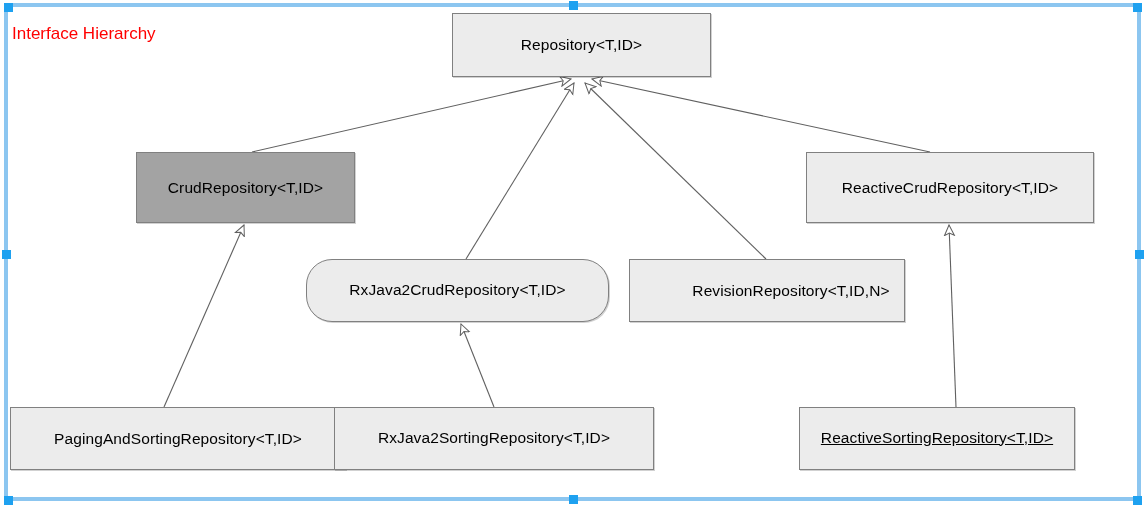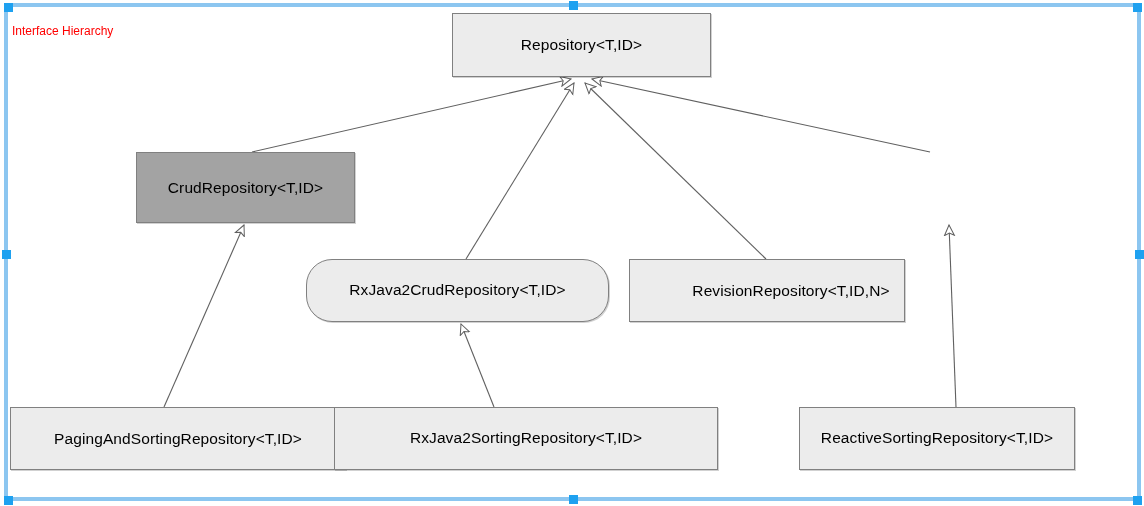--- a/index.html
+++ b/index.html
@@ -28,21 +28,21 @@
   .node span{white-space:nowrap;}
   .sp{ 
       background-repeat:repeat-x;background-position:0 100%;
       background-size:4px 3px;padding-bottom:2px;
       background-image:linear-gradient(45deg,transparent 45%,#e03030 45%,#e03030 55%,transparent 55%),
                        linear-gradient(-45deg,transparent 45%,#e03030 45%,#e03030 55%,transparent 55%);
       background-size:4px 3px,4px 3px;
       background-position:0 100%,2px 100%;}
 
   .title{position:absolute;left:12px;top:24px;color:#ff0000;
-         font-size:12px;white-space:nowrap;}
+         font-size:17px;white-space:nowrap;}
 </style>
 </head>
 <body>
 
 <div id="canvas">
 
   <svg id="edges" viewBox="0 0 1144 506" xmlns="http://www.w3.org/2000/svg">
     <defs>
       <marker id="hollow-tri" markerWidth="13" markerHeight="13" refX="11" refY="6.5" orient="auto" markerUnits="userSpaceOnUse">
         <path d="M 11 6.5 L 0.5 1.5 L 3 6.5 L 0.5 11.5 Z" fill="#ffffff" stroke="#606060" stroke-width="1"></path>
@@ -67,33 +67,36 @@
   </svg>
 
   <div class="title" style="color: rgb(255, 0, 0);">Interface Hierarchy</div>
 
   <div class="node" id="n0" style="left: 452px; top: 13px; width: 259px; height: 64px; background: rgb(236, 236, 236); border-color: rgb(128, 128, 128);">
     <span>Repository&lt;T,ID&gt;</span>
   </div>
   <div class="node" id="n1" style="left: 136px; top: 152px; width: 219px; height: 71px; background: #a3a3a3; border-color: rgb(128, 128, 128);">
     <span>CrudRepository&lt;T,ID&gt;</span>
   </div>
+  <div class="node" id="n2" style="left: 806px; top: 152px; width: 288px; height: 71px; background: rgb(236, 236, 236); border-color: rgb(128, 128, 128);">
+    <span>ReactiveCrudRepository&lt;T,ID&gt;</span>
+  </div>
   <div class="node" id="n3" style="left: 306px; top: 259px; width: 303px; height: 63px; background: rgb(236, 236, 236); border-color: rgb(128, 128, 128); border-radius: 26px;">
     <span class="sp">RxJava2CrudRepository&lt;T,ID&gt;</span>
   </div>
   <div class="node" id="n4" style="left: 629px; top: 259px; width: 276px; height: 63px; background: rgb(236, 236, 236); border-color: rgb(128, 128, 128); padding-left: 48px;">
     <span>RevisionRepository&lt;T,ID,N&gt;</span>
   </div>
   <div class="node" id="n5" style="left: 10px; top: 407px; width: 336px; height: 63px; background: rgb(236, 236, 236); border-color: rgb(128, 128, 128);">
     <span>PagingAndSortingRepository&lt;T,ID&gt;</span>
   </div>
-  <div class="node" id="n6" style="left: 334px; top: 407px; width: 384px; height: 63px; background: rgb(236, 236, 236); border-color: rgb(128, 128, 128);">
+  <div class="node" id="n6" style="left: 334px; top: 407px; width: 320px; height: 63px; background: rgb(236, 236, 236); border-color: rgb(128, 128, 128);">
     <span class="sp">RxJava2SortingRepository&lt;T,ID&gt;</span>
   </div>
-  <div class="node" id="n7" style="left: 799px; top: 407px; width: 276px; height: 63px; background: rgb(236, 236, 236); border-color: rgb(128, 128, 128);">
+  <div class="node" id="n7" style="left: 799px; top: 407px; width: 276px; height: 63px; background: rgb(236, 236, 236); border-color: rgb(128, 128, 128); text-decoration: underline;">
     <span class="sp">ReactiveSortingRepository&lt;T,ID&gt;</span>
   </div>
 
   <div class="sel-border sel-top"></div>
   <div class="sel-border sel-bottom"></div>
   <div class="sel-border sel-left"></div>
   <div class="sel-border sel-right"></div>
   <div id="handles">
       <div class="handle" style="left: 4px; top: 3px;"></div>
       <div class="handle" style="left: 569px; top: 1px;"></div>

